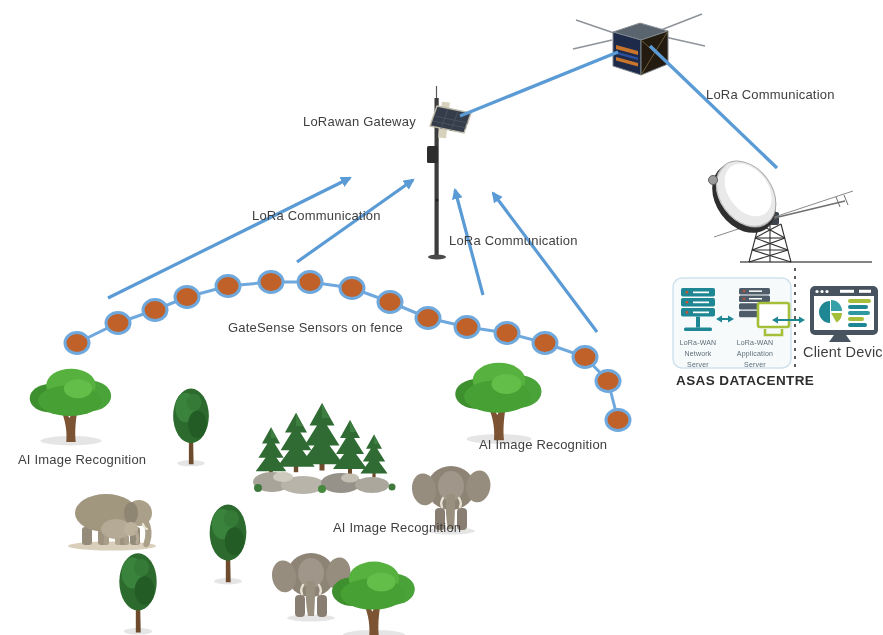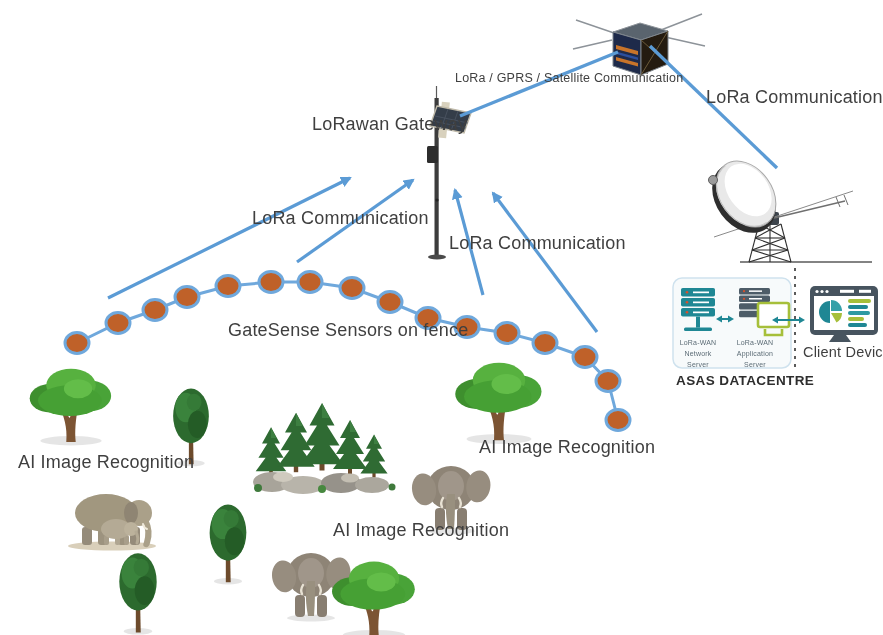--- a/index.html
+++ b/index.html
@@ -1,19 +1,19 @@
 <!DOCTYPE html>
 <html><head>
 <meta charset="utf-8">
 <style>
   html,body{margin:0;padding:0;background:#fff;}
   #canvas{position:relative;width:883px;height:635px;background:#ffffff;overflow:hidden;
           font-family:"Liberation Sans", sans-serif;}
   #scene{position:absolute;left:0;top:0;}
-  .lbl{position:absolute;white-space:nowrap;color:#3f3f3f;font-size:18px;letter-spacing:.2px;}
+  .lbl{position:absolute;white-space:nowrap;color:#3f3f3f;font-size:13px;letter-spacing:.2px;}
   .lbl-sm{font-size:12.5px;}
   .lbl-bold{font-weight:700;color:#2e2e2e;font-size:13.5px;letter-spacing:.4px;}
   .lbl-client{font-size:14.5px;}
   .srv-lbl{position:absolute;width:60px;text-align:center;font-size:7px;line-height:1.6;
            color:#5c6c76;letter-spacing:.2px;}
 </style>
 </head>
 <body>
 
 <div id="canvas">
@@ -243,23 +243,22 @@
         <line x1="795" y1="268" x2="795" y2="370" stroke="#4a4a4a" stroke-width="1.8" stroke-dasharray="3 5"></line>
         <line x1="720" y1="319" x2="730" y2="319" stroke="#1f8794" stroke-width="2"></line>
         <polygon points="716,319 722,315.5 722,322.5" fill="#1f8794"></polygon>
         <polygon points="734,319 728,315.5 728,322.5" fill="#1f8794"></polygon>
         <line x1="776" y1="320" x2="801" y2="320" stroke="#1f8794" stroke-width="2"></line>
         <polygon points="772,320 778,316.5 778,323.5" fill="#1f8794"></polygon>
         <polygon points="805,320 799,316.5 799,323.5" fill="#1f8794"></polygon>
       </g>
 </svg>
 
-<div class="lbl lbl-sm" style="left:455px;top:71px">LoRa / GPRS / Satellite Communication</div>
 <div class="lbl" style="left:706px;top:87px">LoRa Communication</div>
-<div class="lbl" style="left:312px;top:114px">LoRawan Gateway</div>
+<div class="lbl" style="left:303px;top:114px">LoRawan Gateway</div>
 <div class="lbl" style="left:252px;top:208px">LoRa Communication</div>
 <div class="lbl" style="left:449px;top:233px">LoRa Communication</div>
 <div class="lbl" style="left:228px;top:320px">GateSense Sensors on fence</div>
 <div class="lbl" style="left:18px;top:452px">AI Image Recognition</div>
 <div class="lbl" style="left:479px;top:437px">AI Image Recognition</div>
 <div class="lbl" style="left:333px;top:520px">AI Image Recognition</div>
 <div class="lbl lbl-bold" style="left:676px;top:373px">ASAS DATACENTRE</div>
 <div class="lbl lbl-client" style="left:803px;top:344px">Client Device</div>
 
 <div class="srv-lbl" style="left:668px;top:337px">

